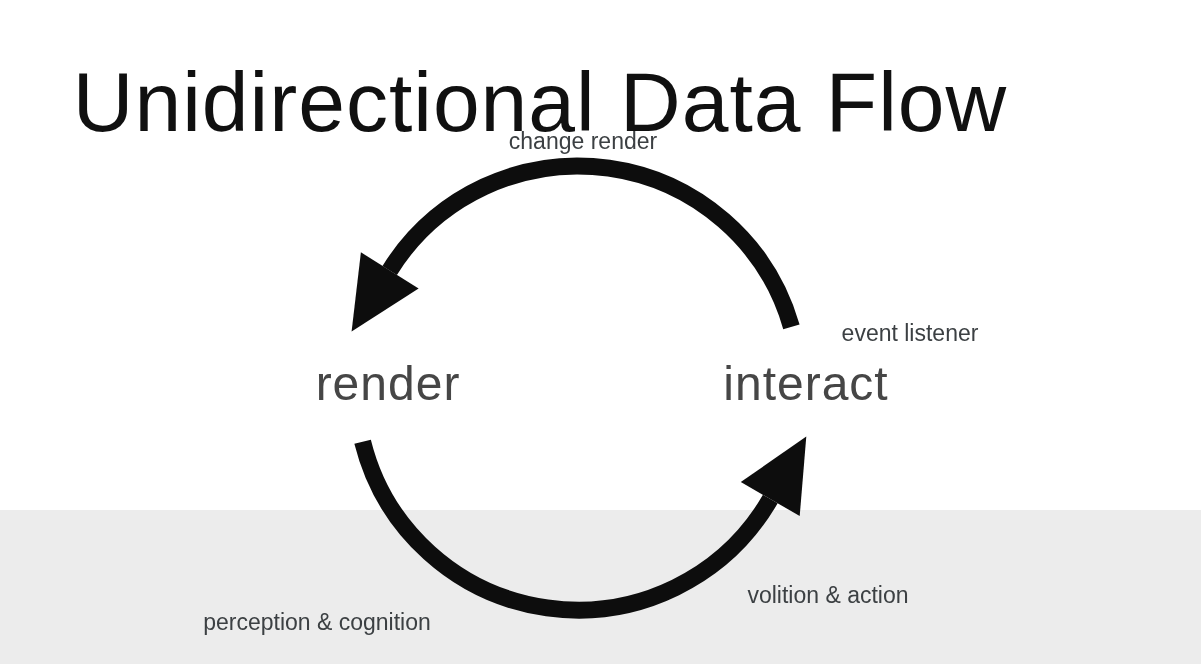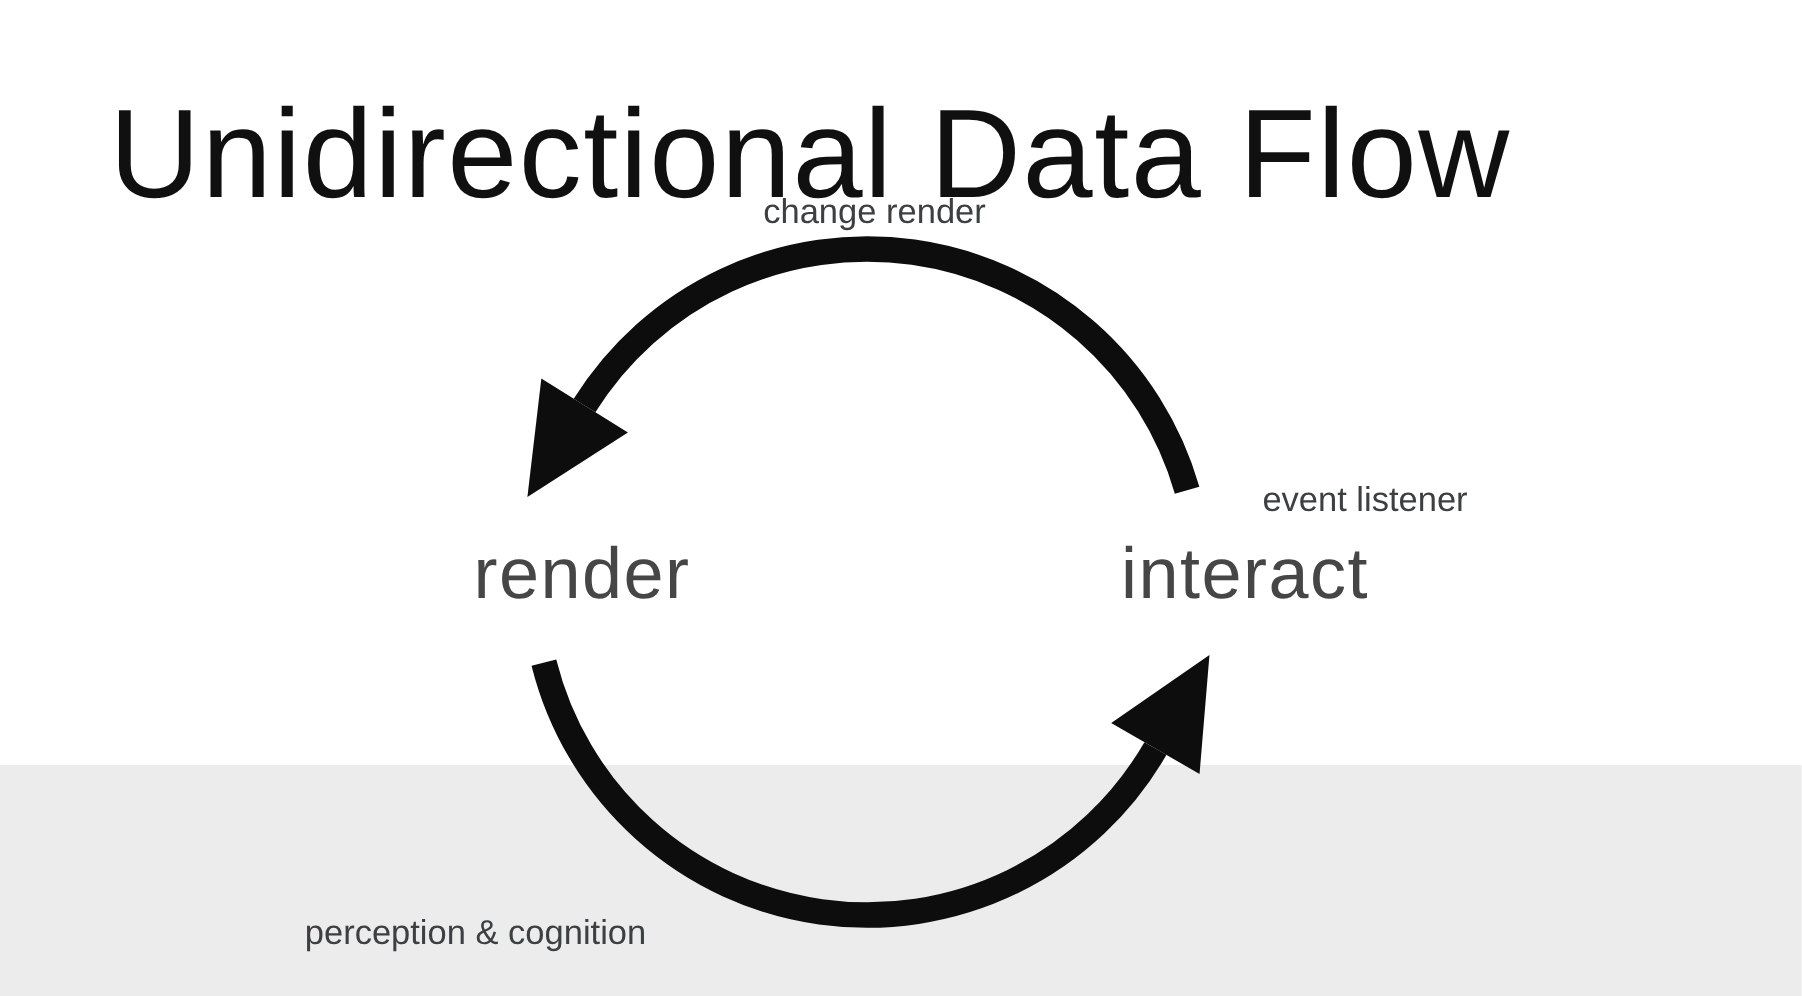--- a/index.html
+++ b/index.html
@@ -46,21 +46,21 @@
   }
   .node {
     position: absolute;
     transform: translate(-50%, -50%);
     font-size: 48px;
     letter-spacing: 1px;
     color: #464646;
     white-space: nowrap;
   }
   .node.render   { left: 388px; top: 383px; }
-  .node.interact { left: 806px; top: 383px; margin-left: 24px; }
+  .node.interact { left: 806px; top: 383px; }
   .lbl {
     position: absolute;
     transform: translate(-50%, -50%);
     font-size: 23px;
     color: #3c4043;
     white-space: nowrap;
   }
   .lbl.top          { left: 583px; top: 141px; }
   .lbl.right        { left: 874px; top: 333px; margin-left: 36px; }
   .lbl.left         { left: 224px; top: 432px; }
@@ -84,14 +84,15 @@
   </svg>
 
   <h1 class="title">Unidirectional Data Flow</h1>
 
   <div class="node render">render</div>
   <div class="node interact">interact</div>
 
   <div class="lbl top">change render</div>
   <div class="lbl right">event listener</div>
   <div class="lbl bottom-left">perception &amp; cognition</div>
+  <div class="lbl bottom-right">volition &amp; action</div>
 
 </div>
 
 </body></html>

